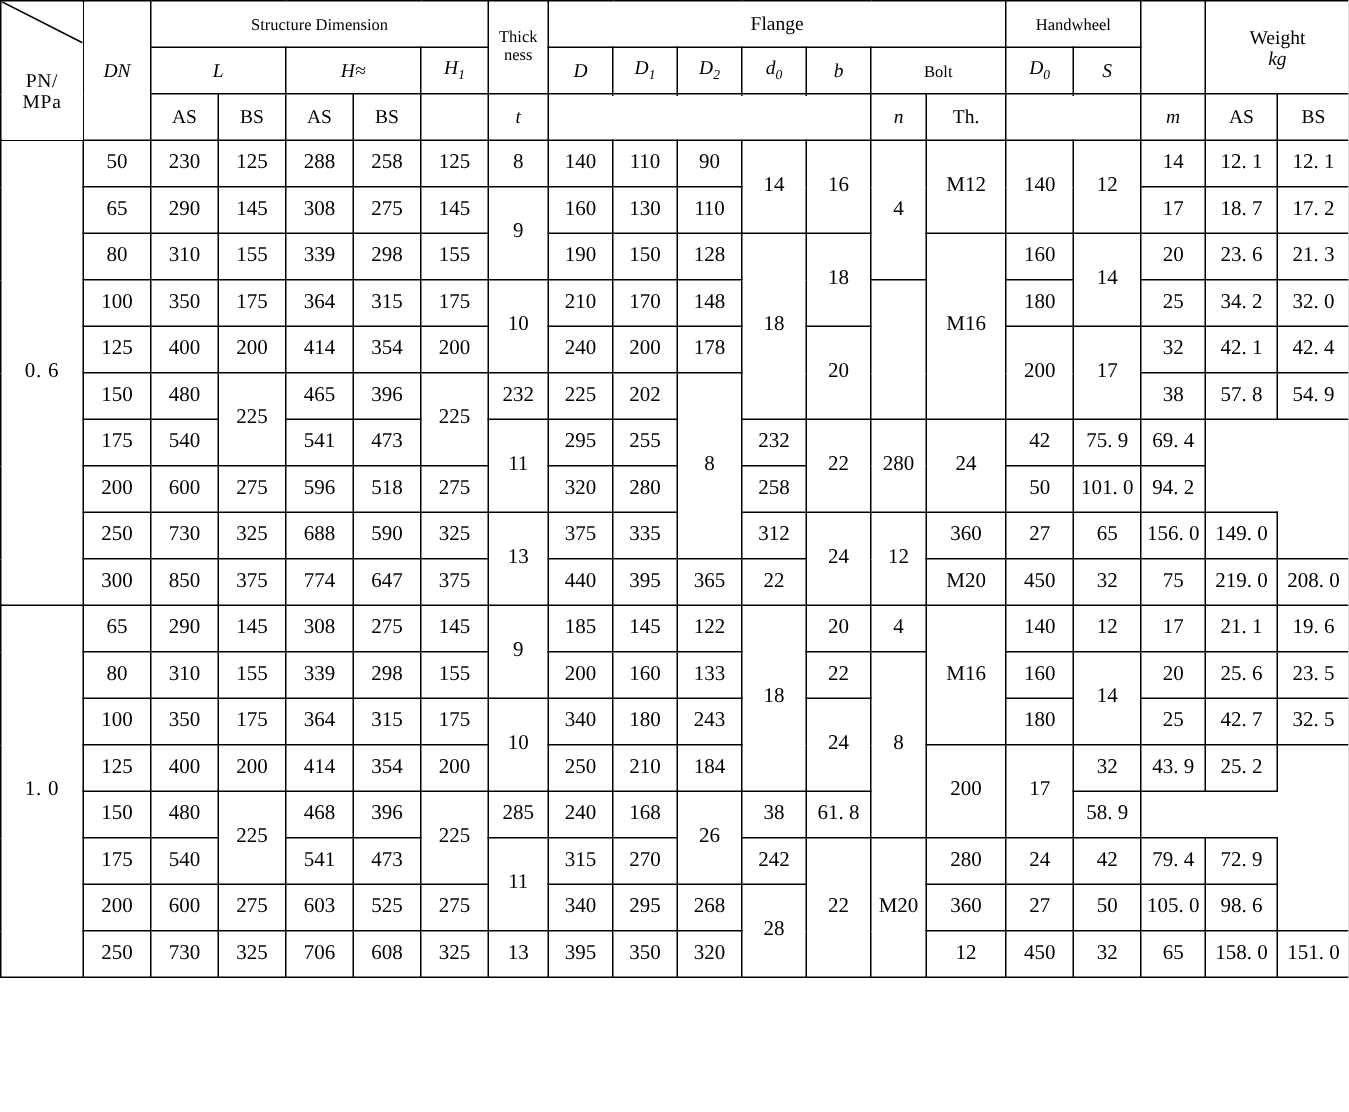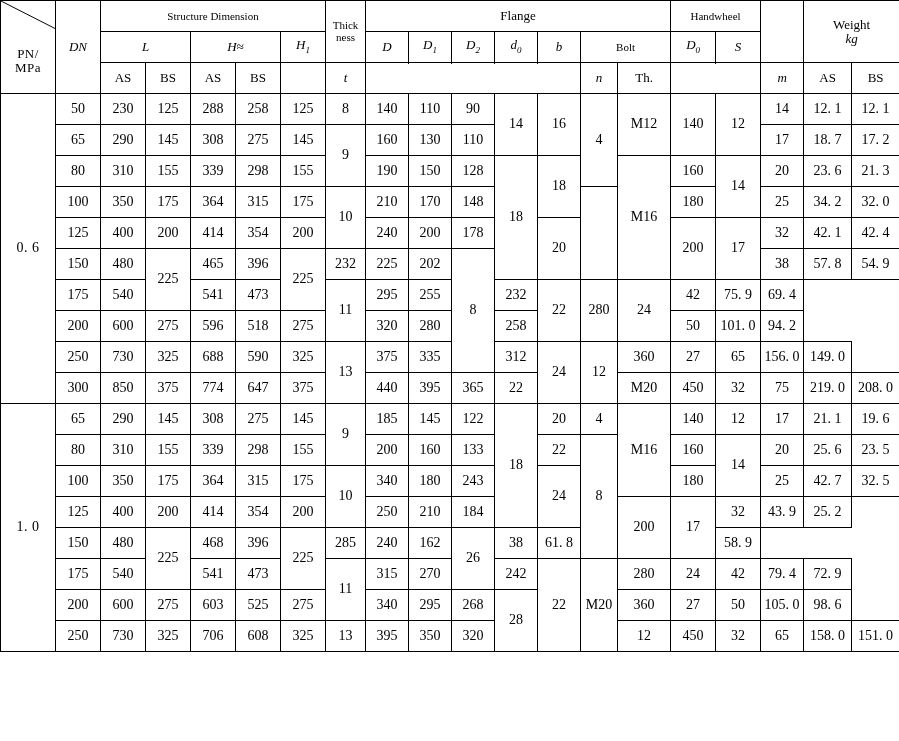--- a/index.html
+++ b/index.html
@@ -412,21 +412,21 @@
 
     <tr>
       <td>150</td>
       <td>480</td>
       <td rowspan="2">225</td>
       <td>468</td>
       <td>396</td>
       <td rowspan="2">225</td>
       <td>285</td>
       <td>240</td>
-      <td>162</td>
+      <td>168</td>
       <td rowspan="2">26</td>
       <td>38</td>
       <td>61. 8</td>
       <td>58. 9</td>
     </tr>
 
     <tr>
       <td>175</td>
       <td>540</td>
       <td>541</td>

